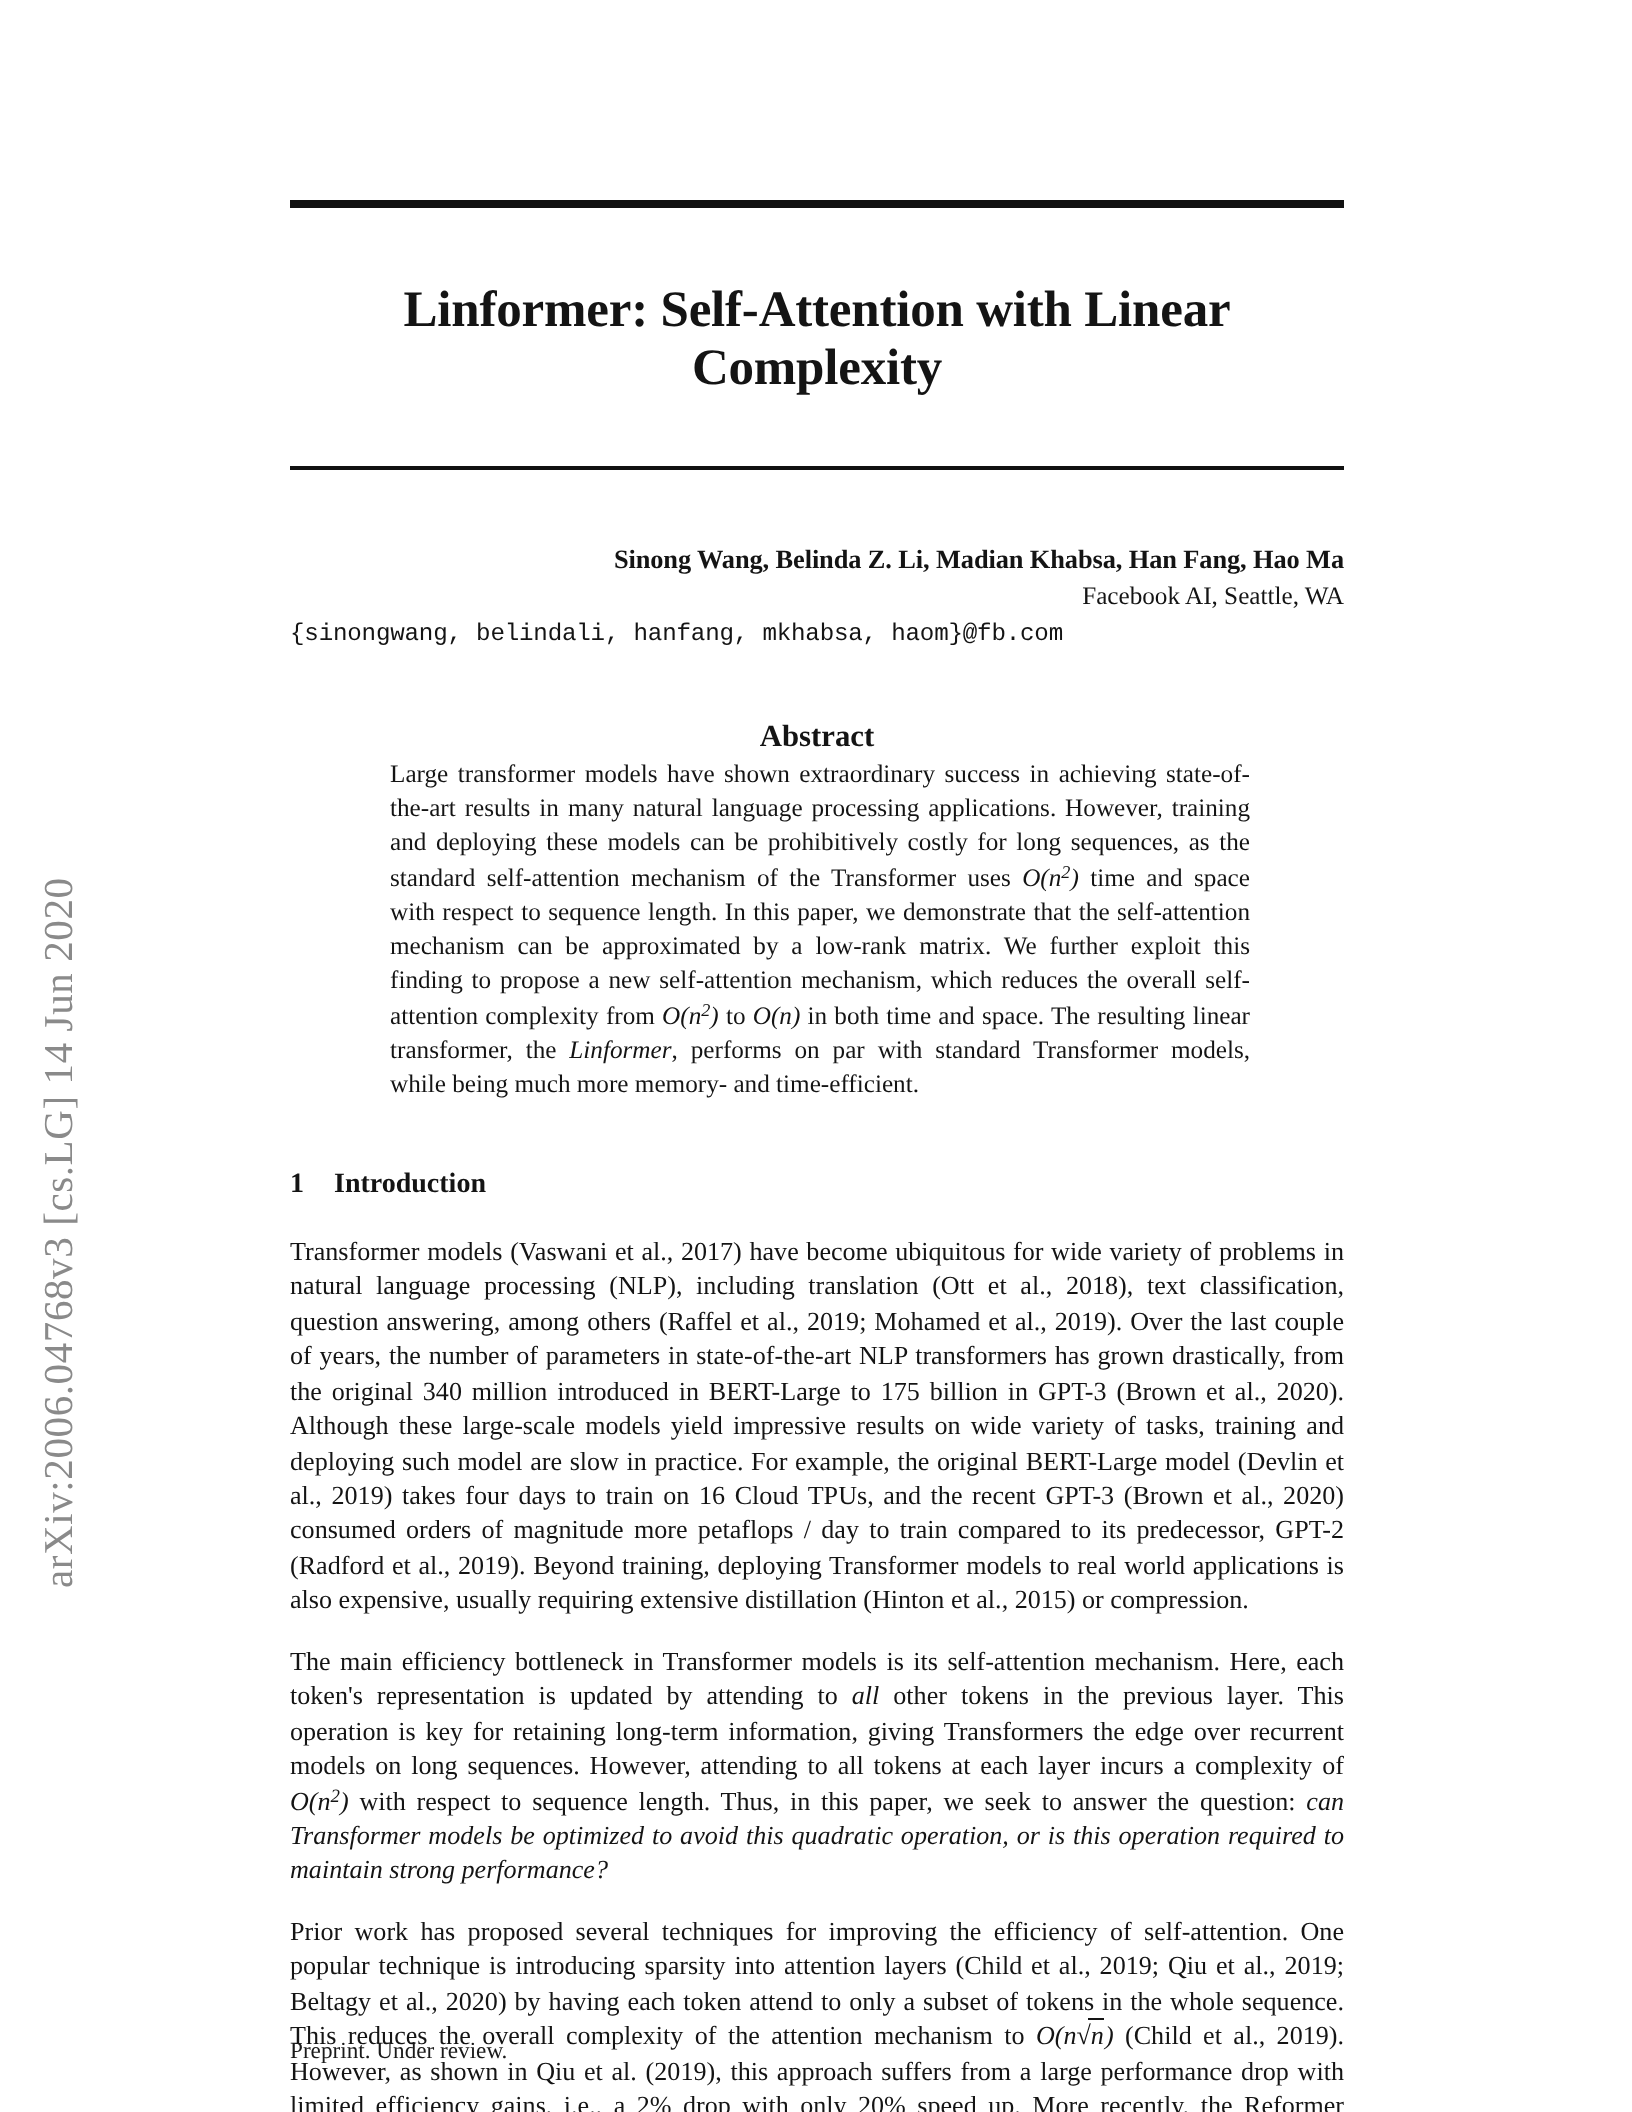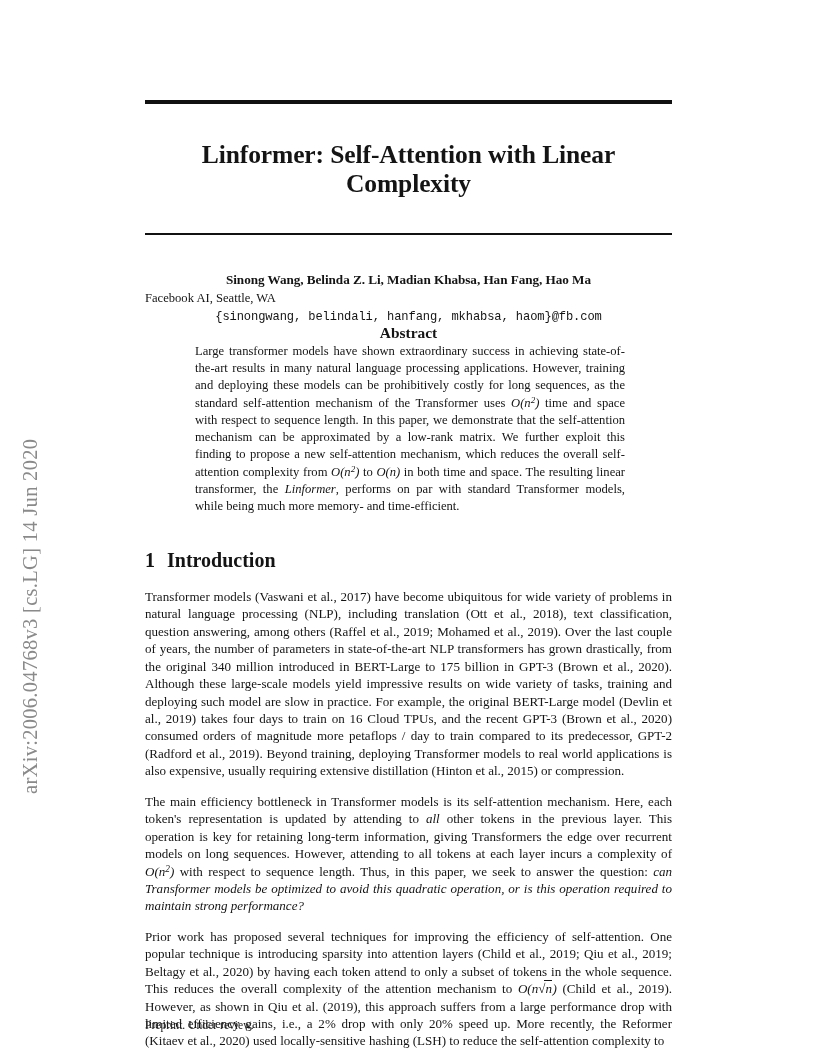--- a/index.html
+++ b/index.html
@@ -64,55 +64,56 @@
   .title {
     font-size: 25.5px;
     font-weight: bold;
     text-align: center;
     letter-spacing: -0.1px;
     padding: 19px 0 18px 0;
     line-height: 1.15;
   }
 
   .authors {
-    text-align: center;
+    text-align: right;
     margin-top: 37px;
     font-size: 13.2px;
     font-weight: bold;
     letter-spacing: -0.05px;
   }
   .affiliation {
-    text-align: left;
+    text-align: right;
     font-size: 12.6px;
     margin-top: 3px;
   }
   .emails {
-    text-align: center;
+    text-align: left;
     font-family: "Liberation Mono", "DejaVu Sans Mono", monospace;
     font-size: 12.1px;
     margin-top: 4px;
     letter-spacing: -0.1px;
   }
 
   .abstract-heading {
     text-align: center;
     font-size: 15.4px;
     font-weight: bold;
+    margin-top: 36px;
   }
   .abstract-body {
     margin: 1px 47px 0 50px;
     font-size: 12.6px;
     line-height: 1.355;
     text-align: justify;
     text-justify: inter-word;
     hyphens: none;
   }
 
   .section-heading {
-    font-size: 20px;
+    font-size: 14px;
     font-weight: bold;
     margin-top: 34px;
     margin-bottom: 16px;
   }
   .section-heading .secnum {
     display: inline-block;
     min-width: 22px;
   }
 
   .body-par {

